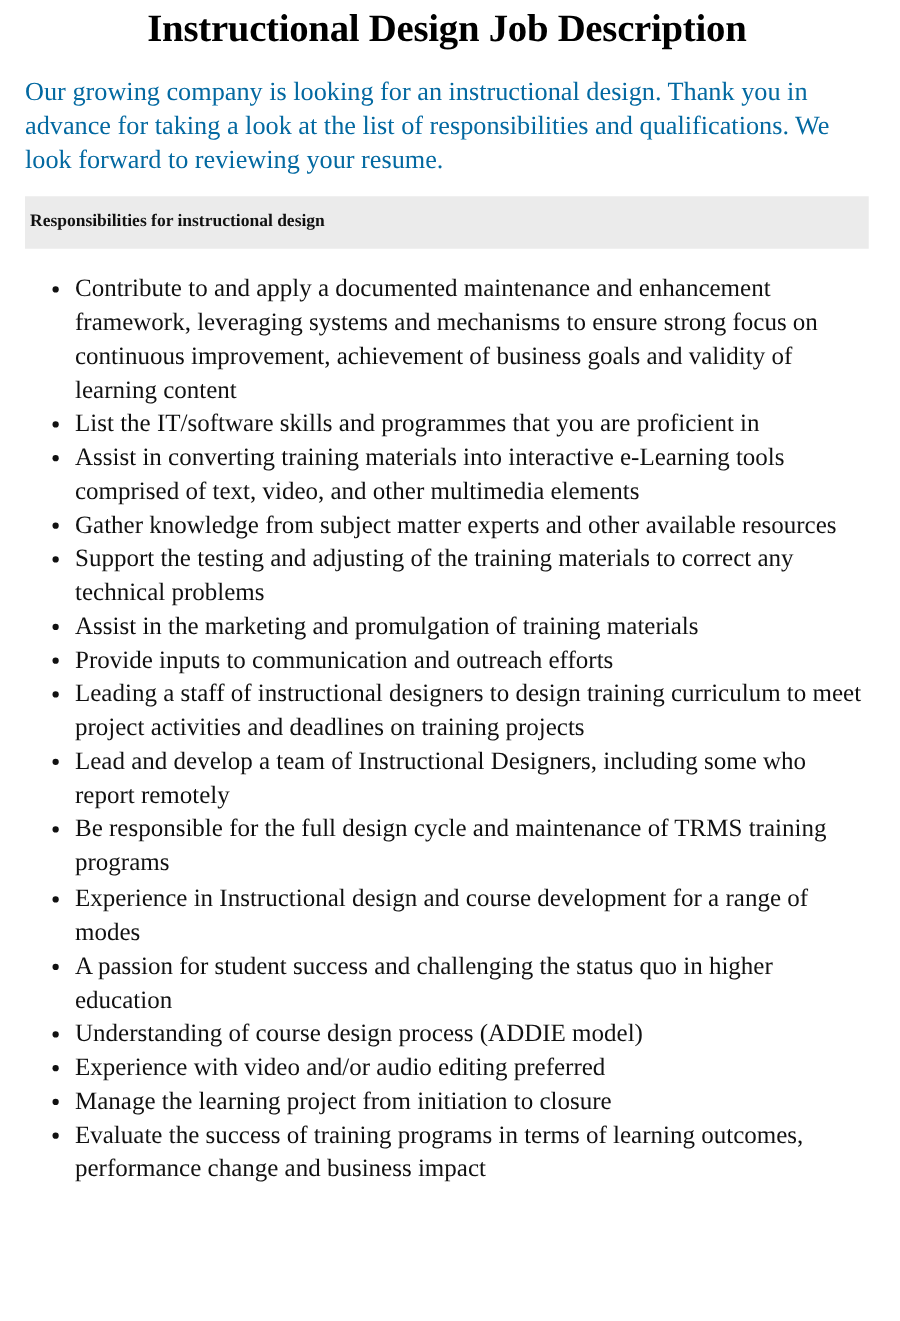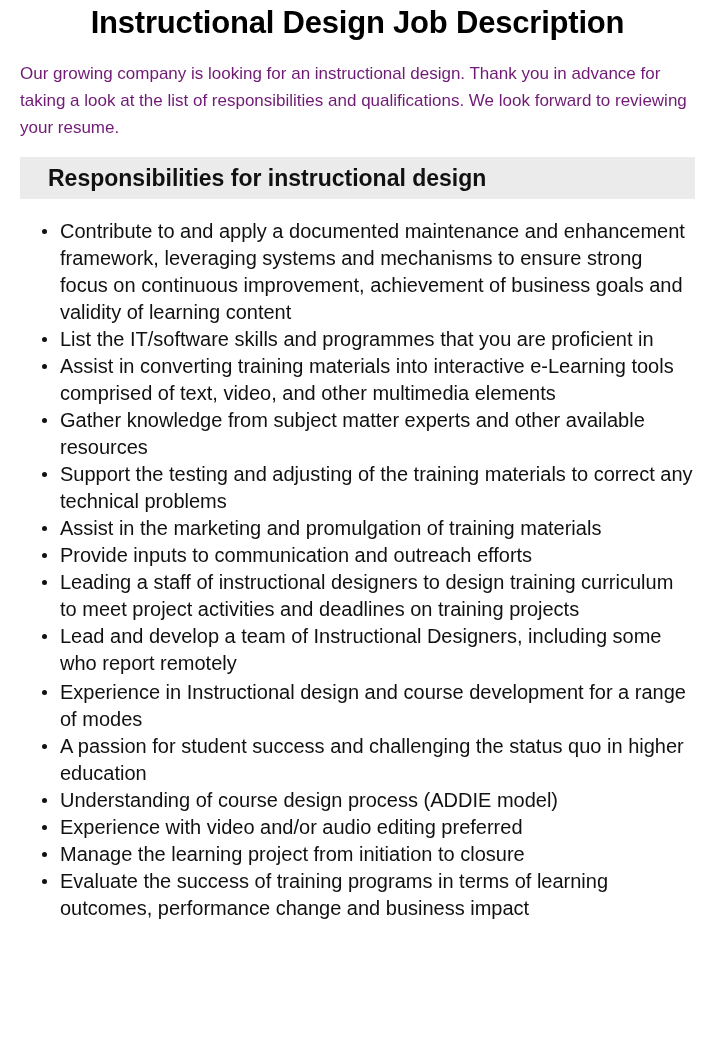--- a/index.html
+++ b/index.html
@@ -10,45 +10,46 @@
     body {
       width: 720px;
       height: 1057px;
       overflow: hidden;
       font-family: "Liberation Sans", "DejaVu Sans", sans-serif;
       color: #111111;
     }
     .page {
       position: relative;
       padding: 0 25px 0 20px;
+      font-family: Liberation Serif, serif;
     }
     .page-title {
       margin: 0;
       padding-top: 2px;
       height: 42px;
       line-height: 42px;
       text-align: center;
       font-size: 31px;
       font-weight: bold;
       color: #000000;
       letter-spacing: -0.2px;
     }
     .intro {
       margin: 16px 0 0 0;
-      font-size: 17px;
+      font-size: 21px;
       line-height: 27px;
-      color: #701a75;
+      color: #0369a1;
     }
     .section-header {
       margin-top: 16px;
       background: #ebebeb;
       height: 42px;
       line-height: 42px;
-      padding-left: 28px;
-      font-size: 23px;
+      padding-left: 4px;
+      font-size: 14px;
       font-weight: bold;
       color: #111111;
     }
     .section-header.qual {
       margin-top: 17px;
     }
     ul.bullets {
       list-style: none;
       margin: 19px 0 0 0;
       padding: 0;
@@ -87,20 +88,21 @@
   <ul class="bullets">
     <li><span class="bullet-dot"></span><span>Contribute to and apply a documented maintenance and enhancement framework, leveraging systems and mechanisms to ensure strong focus on continuous improvement, achievement of business goals and validity of learning content</span></li>
     <li><span class="bullet-dot"></span><span>List the IT/software skills and programmes that you are proficient in</span></li>
     <li><span class="bullet-dot"></span><span>Assist in converting training materials into interactive e-Learning tools comprised of text, video, and other multimedia elements</span></li>
     <li><span class="bullet-dot"></span><span>Gather knowledge from subject matter experts and other available resources</span></li>
     <li><span class="bullet-dot"></span><span>Support the testing and adjusting of the training materials to correct any technical problems</span></li>
     <li><span class="bullet-dot"></span><span>Assist in the marketing and promulgation of training materials</span></li>
     <li><span class="bullet-dot"></span><span>Provide inputs to communication and outreach efforts</span></li>
     <li><span class="bullet-dot"></span><span>Leading a staff of instructional designers to design training curriculum to meet project activities and deadlines on training projects</span></li>
     <li><span class="bullet-dot"></span><span>Lead and develop a team of Instructional Designers, including some who report remotely</span></li>
+    <li><span class="bullet-dot"></span><span>Be responsible for the full design cycle and maintenance of TRMS training programs</span></li>
   </ul>
 
 
   <ul class="bullets qual-list">
     <li><span class="bullet-dot"></span><span>Experience in Instructional design and course development for a range of modes</span></li>
     <li><span class="bullet-dot"></span><span>A passion for student success and challenging the status quo in higher education</span></li>
     <li><span class="bullet-dot"></span><span>Understanding of course design process (ADDIE model)</span></li>
     <li><span class="bullet-dot"></span><span>Experience with video and/or audio editing preferred</span></li>
     <li><span class="bullet-dot"></span><span>Manage the learning project from initiation to closure</span></li>
     <li><span class="bullet-dot"></span><span>Evaluate the success of training programs in terms of learning outcomes, performance change and business impact</span></li>

